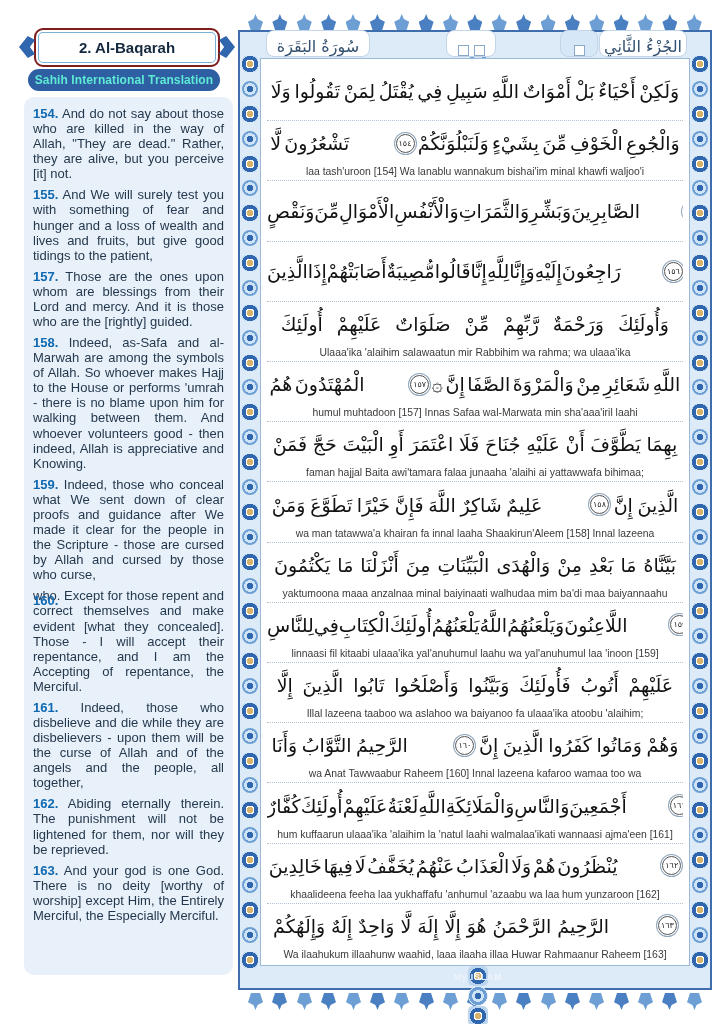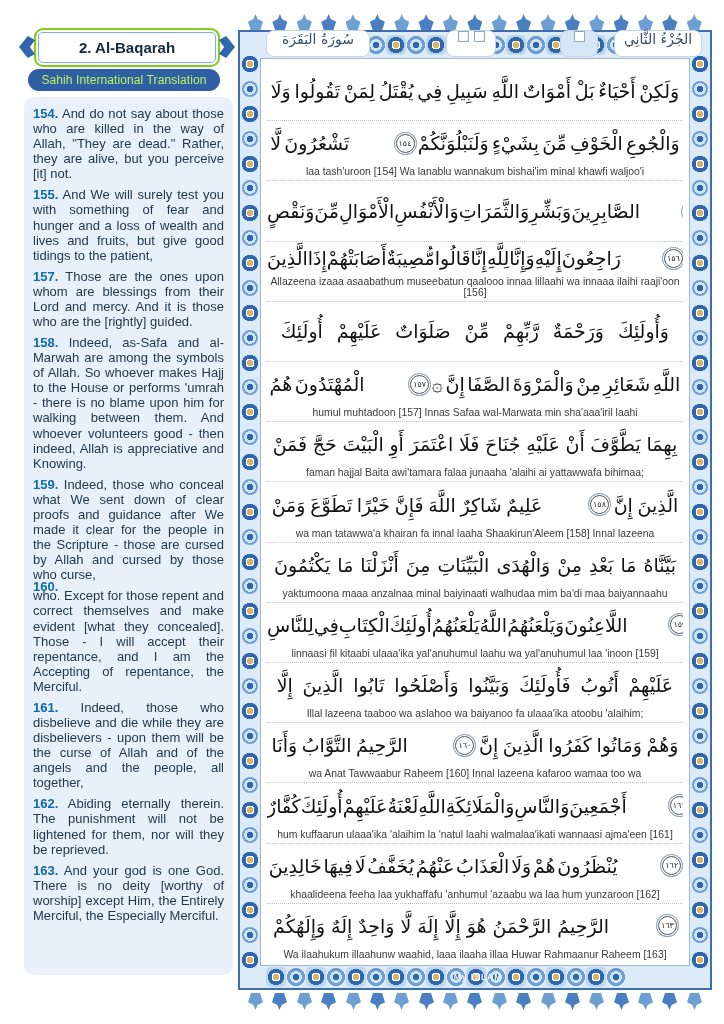--- a/index.html
+++ b/index.html
@@ -3,76 +3,76 @@
 <meta charset="utf-8">
 <style>
   html,body{margin:0;padding:0;}
   body{
     width:724px;height:1024px;position:relative;overflow:hidden;
     background:#ffffff;font-family:"Liberation Sans",sans-serif;
   }
   
   .badge{
     position:absolute;left:34px;top:28px;width:182px;height:35px;background:#fff;
-    border:2px solid #84cc16;border-radius:9px;
+    border:2px solid #7f1d1d;border-radius:9px;
     box-shadow:inset 0 0 0 2px #fff,inset 0 0 0 3px #79b0d8;
     display:flex;align-items:center;justify-content:center;
     font-weight:bold;font-size:15px;color:#14293e;z-index:2;
   }
   .badge-orn{position:absolute;top:6px;width:16px;height:22px;background:#2f66ad;
     clip-path:polygon(0 50%,55% 0,100% 18%,68% 50%,100% 82%,55% 100%);}
   .badge-orn.left{left:-17px;}
   .badge-orn.right{right:-17px;transform:scaleX(-1);}
   .banner{
     position:absolute;left:28px;top:69px;width:192px;height:22px;background:#2e5fa3;
-    border-radius:11px;color:#bef264;font-weight:normal;font-size:12px;
+    border-radius:11px;color:#5eead4;font-weight:bold;font-size:12px;
     display:flex;align-items:center;justify-content:center;letter-spacing:.1px;
   }
   .trans-card{
     position:absolute;left:24px;top:97px;width:209px;height:878px;background:#e8f1fa;
     border-radius:10px;padding:9px 9px;box-sizing:border-box;
     color:#24384d;font-size:13px;line-height:1.16;overflow:hidden;
   }
   .verse{margin:0 0 6px 0;text-align:justify;}
-  .vnum{color:#1068b0;font-weight:bold;}
+  .vnum{color:#1068b0;font-weight:bold;margin-top:14px;}
   .verse.overlap{position:relative;margin-top:2px;}
   .verse.overlap .vnum{position:absolute;top:-9px;left:0;}
   
   .quran{position:absolute;left:238px;top:14px;width:474px;height:996px;}
   .crowns{position:absolute;left:10px;right:10px;display:flex;justify-content:space-between;}
   .crowns.top{top:0;height:17px;}
   .crowns.bottom{bottom:0;height:17px;}
   .crown{width:15px;height:17px;background:#6d9fd4;
     clip-path:polygon(50% 0,64% 30%,100% 46%,80% 100%,20% 100%,0 46%,36% 30%);}
   .crown:nth-child(2n){background:#4a7fc1;}
   .crowns.bottom .crown{transform:rotate(180deg);}
   .frame{position:absolute;left:0;right:0;top:16px;bottom:20px;background:#ddeaf7;
     border:2px solid #3f6eae;}
   .strip{position:absolute;top:24px;bottom:20px;width:20px;display:flex;
     flex-direction:column;justify-content:space-between;align-items:center;z-index:1;}
   .strip.left{left:0;}
   .strip.right{right:0;}
   .band{position:absolute;left:26px;right:20px;display:flex;
-    align-items:center;z-index:1;}
+    align-items:center;z-index:1;flex-direction:column;}
   .band.top{top:0;height:26px;}
   .band.bottom{bottom:0;height:22px;}
   .unit{width:20px;height:20px;border-radius:5px;flex:0 0 auto;
     background:radial-gradient(circle,#d9b26a 0 3px,#ffffff 3px 4.5px,#2f66ad 4.5px 8px,#bcd6ef 8px);}
   .unit.alt{border-radius:50%;
     background:radial-gradient(circle,#2f66ad 0 3px,#cfe3f6 3px 6px,#6d9fd4 6px 9px,#ddeaf7 9px);}
   .unit.small{width:16px;height:16px;}
   .watermark{position:absolute;left:50%;top:50%;transform:translate(-50%,-50%);
     font-size:8.5px;color:#eef4fb;letter-spacing:1px;z-index:2;font-weight:bold;}
   .tab{position:absolute;top:-2px;height:25px;background:#fff;border:1px solid #c3d5e8;
-    border-radius:8px;display:flex;align-items:flex-start;justify-content:center;z-index:3;
-    font-family:"DejaVu Sans",sans-serif;font-size:14px;color:#33506f;gap:5px;}
+    border-radius:8px;display:flex;align-items:flex-end;justify-content:center;z-index:3;
+    font-family:"DejaVu Sans",sans-serif;font-size:16px;color:#33506f;gap:5px;}
   .tab.surah{left:26px;width:102px;}
   .tab.squares{left:206px;width:48px;}
   .tab.mini{right:112px;width:36px;background:#d6e8f7;}
-  .tab.juz{right:8px;width:86px;}
+  .tab.juz{right:23px;width:86px;}
   .sq{width:9px;height:9px;border:1.5px solid #8aa8c8;background:#fff;}
   .content{position:absolute;left:20px;right:20px;top:26px;bottom:22px;background:#fff;
     border:1px solid #9db9d8;display:flex;flex-direction:column;
     padding:2px 6px;box-sizing:border-box;z-index:2;}
   .row{flex:1;display:flex;flex-direction:column;justify-content:flex-end;
     border-bottom:1px dotted #b3c3d4;min-height:0;}
   .row:last-child{border-bottom:none;}
   .ar{flex:1;direction:ltr;display:flex;flex-wrap:nowrap;justify-content:space-evenly;
     align-items:center;font-family:"DejaVu Sans",sans-serif;font-size:19px;color:#121212;
     white-space:nowrap;overflow:hidden;}
@@ -306,32 +306,32 @@
             <span class="word">أَصَابَتْهُمْ</span>
             <span class="word">مُّصِيبَةٌ</span>
             <span class="word">قَالُوا</span>
             <span class="word">إِنَّا</span>
             <span class="word">لِلَّهِ</span>
             <span class="word">وَإِنَّا</span>
             <span class="word">إِلَيْهِ</span>
             <span class="word">رَاجِعُونَ</span>
             <span class="medallion">١٥٦</span>
           </div>
-          <div class="tl">Allazeena izaaa asaabathum museebatun qaalooo innaa lillaahi wa innaaa ilaihi raaji'oon [156]</div>
         </div>
         <div class="row">
           <div class="ar">
             <span class="word">أُولَئِكَ</span>
             <span class="word">عَلَيْهِمْ</span>
             <span class="word">صَلَوَاتٌ</span>
             <span class="word">مِّنْ</span>
             <span class="word">رَّبِّهِمْ</span>
             <span class="word">وَرَحْمَةٌ</span>
             <span class="word">وَأُولَئِكَ</span>
           </div>
+          <div class="tl">Ulaaa'ika 'alaihim salawaatun mir Rabbihim wa rahma; wa ulaaa'ika</div>
         </div>
         <div class="row">
           <div class="ar">
             <span class="word">هُمُ</span>
             <span class="word">الْمُهْتَدُونَ</span>
             <span class="medallion">١٥٧</span>
             <span class="word">۞</span>
             <span class="word">إِنَّ</span>
             <span class="word">الصَّفَا</span>
             <span class="word">وَالْمَرْوَةَ</span>

